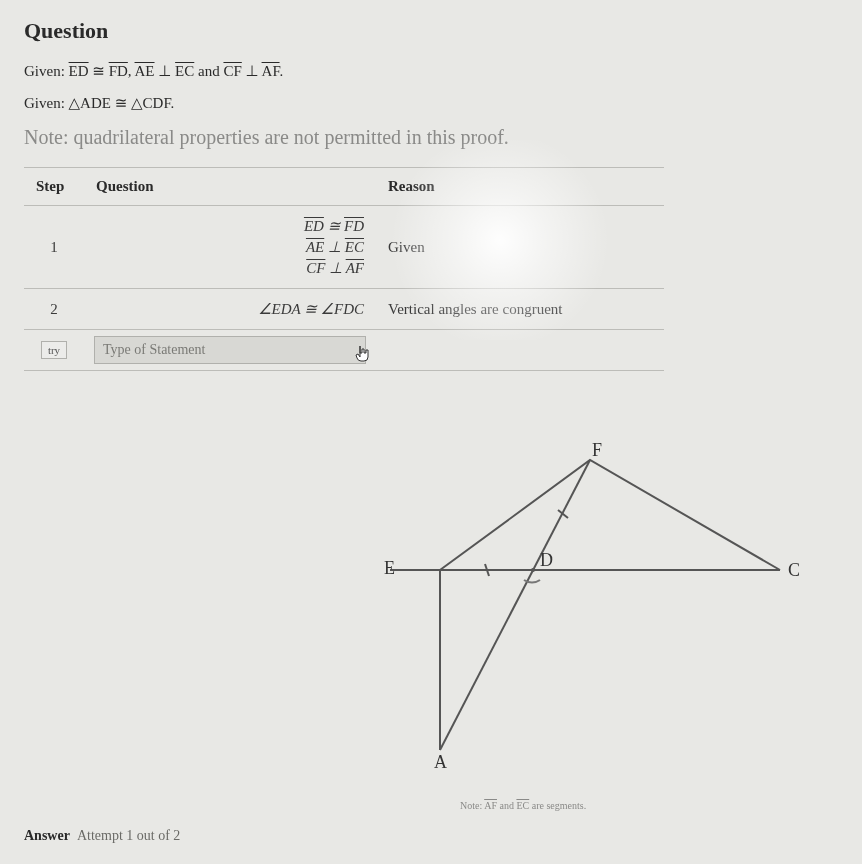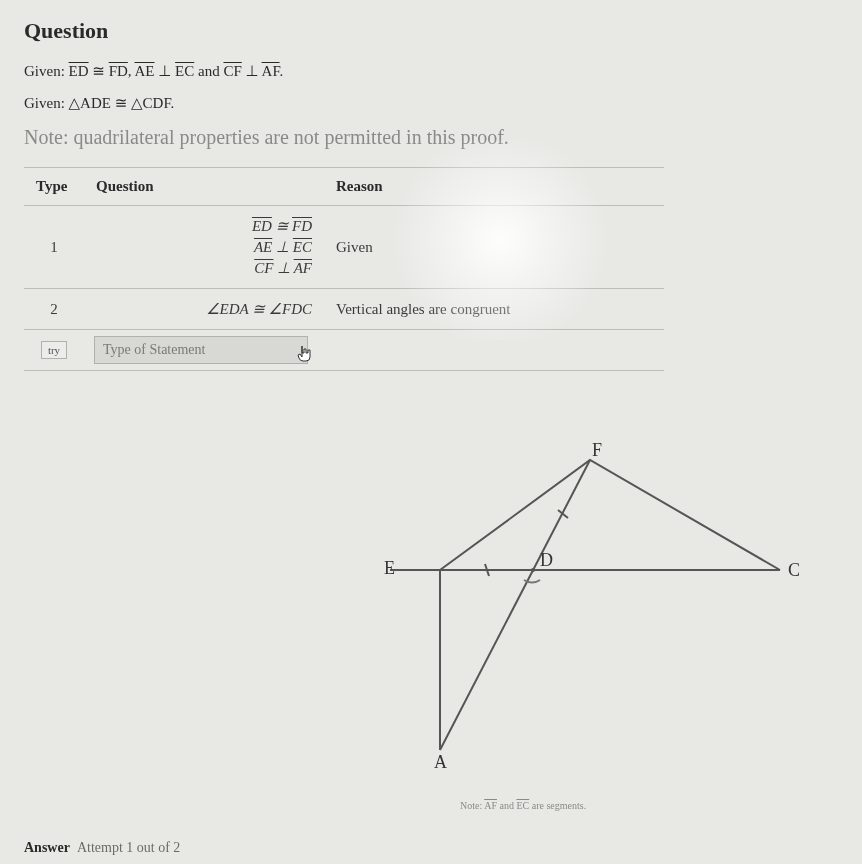--- a/index.html
+++ b/index.html
@@ -59,21 +59,21 @@
   .try-btn {
     display: inline-block;
     border: 1px solid #b0b0ac;
     padding: 2px 6px;
     font-size: 11px;
     background: #ececea;
     color: #555;
   }
   .type-input {
     display: inline-block;
-    width: 214px;
+    width: 272px;
     border: 1px solid #b0b0ac;
     background: #d8d8d4;
     padding: 5px 8px;
     color: #7a7a76;
     font-size: 14px;
     position: relative;
   }
   .cursor-icon {
     position: absolute;
     right: -6px;
@@ -92,21 +92,21 @@
     position: absolute;
     left: 460px;
     top: 800px;
     font-size: 10px;
     color: #8a8a88;
     text-align: right;
   }
   .answer-bar {
     position: absolute;
     left: 24px;
-    bottom: 8px;
+    bottom: 20px;
     font-size: 14px;
     color: #6a6a66;
   }
   .answer-bar b { font-weight: bold; color: #2a2a2a; }
   .glare {
     position: absolute;
     left: 380px;
     top: 140px;
     width: 240px;
     height: 200px;
@@ -121,21 +121,21 @@
 
 <div class="given">Given: <span class="seg">ED</span> ≅ <span class="seg">FD</span>, <span class="seg">AE</span> ⊥ <span class="seg">EC</span> and <span class="seg">CF</span> ⊥ <span class="seg">AF</span>.</div>
 
 <div class="prove">Given: △ADE ≅ △CDF.</div>
 
 <div class="note">Note: quadrilateral properties are not permitted in this proof.</div>
 
 <table class="proof-table">
   <thead>
     <tr>
-      <th class="step-col">Type</th>
+      <th class="step-col">Step</th>
       <th class="stmt-col">Question</th>
       <th class="reason-col">Reason</th>
     </tr>
   </thead>
   <tbody>
     <tr>
       <td class="step-col">1</td>
       <td class="stmt-col">
         <div class="stmt-line"><span class="seg">ED</span> ≅ <span class="seg">FD</span></div>
         <div class="stmt-line"><span class="seg">AE</span> ⊥ <span class="seg">EC</span></div>

